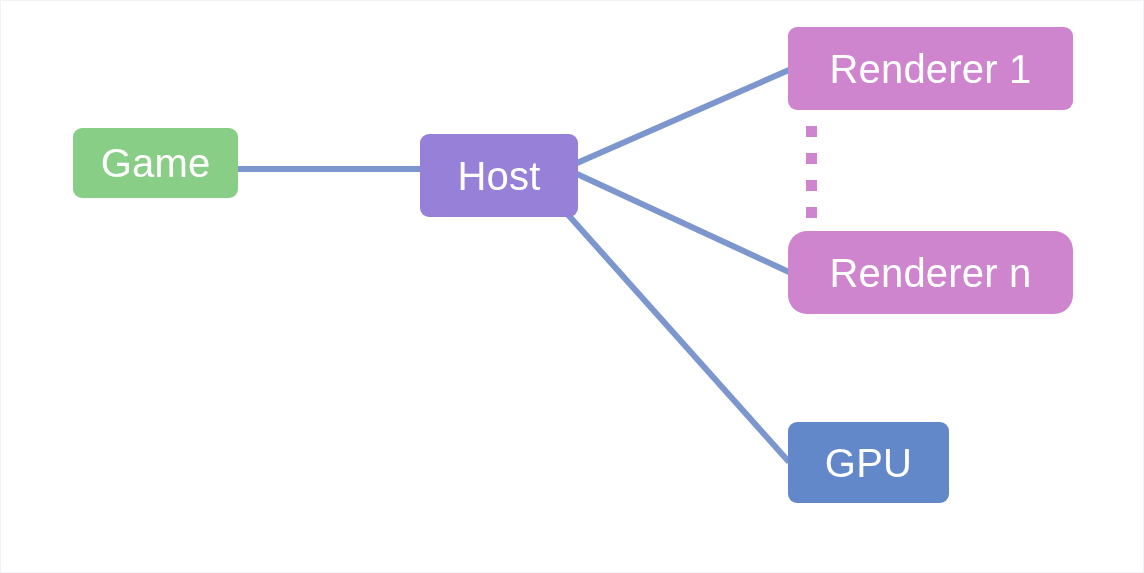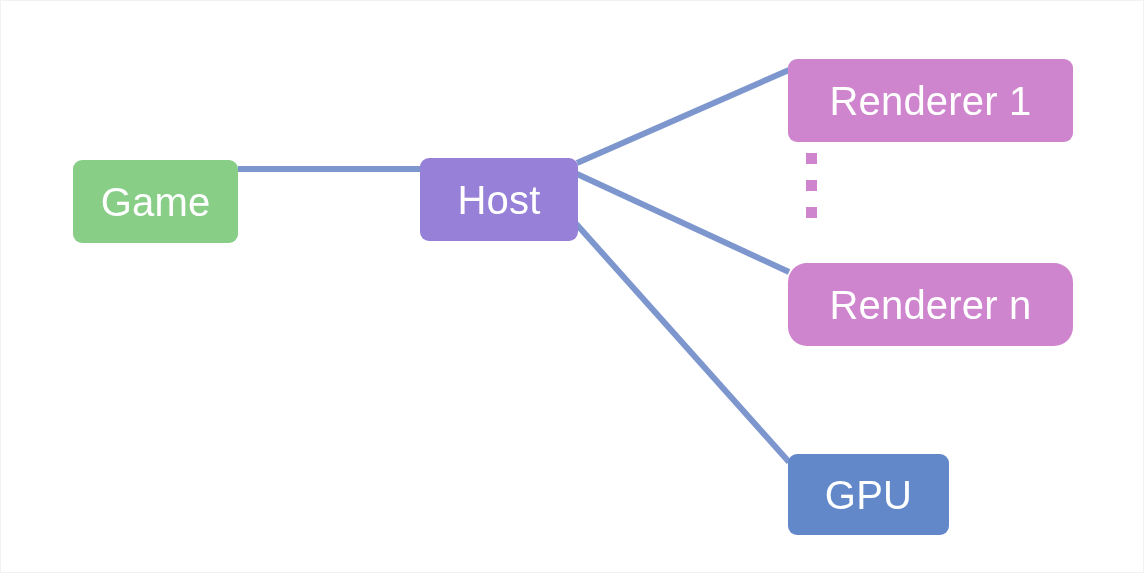--- a/index.html
+++ b/index.html
@@ -28,33 +28,32 @@
     position: absolute;
     display: flex;
     align-items: center;
     justify-content: center;
     border-radius: 9px;
     color: #ffffff;
     font-weight: 400;
     letter-spacing: 0.2px;
     white-space: nowrap;
     box-sizing: border-box;
-    margin-top: 32px;
   }
   .node-label {
     display: block;
     line-height: 1;
   }
   #node-game {
-    left: 73px;  top: 128px;  width: 165px; height: 83px;
+    left: 73px;  top: 128px;  width: 165px; height: 70px;
     background: #88ce87;
     font-size: 40px;
   }
   #node-host {
-    left: 420px; top: 126px;  width: 158px; height: 83px;
+    left: 420px; top: 134px;  width: 158px; height: 83px;
     background: #9680d8;
     font-size: 40px;
   }
   #node-renderer-1 {
     left: 788px; top: 27px;   width: 285px; height: 83px;
     background: #ce85cd;
     font-size: 40px;
   }
   #node-renderer-n {
     left: 788px; top: 231px;  width: 285px; height: 83px;

